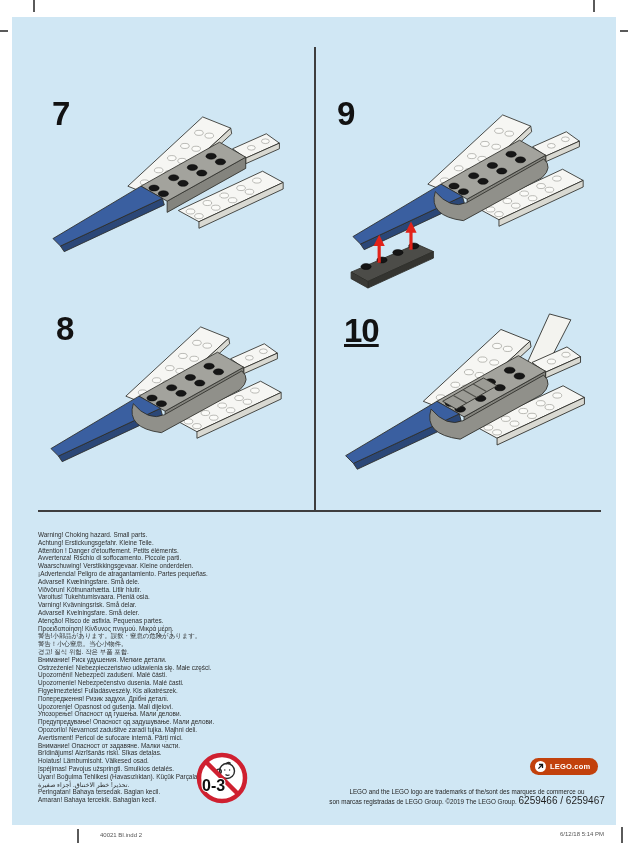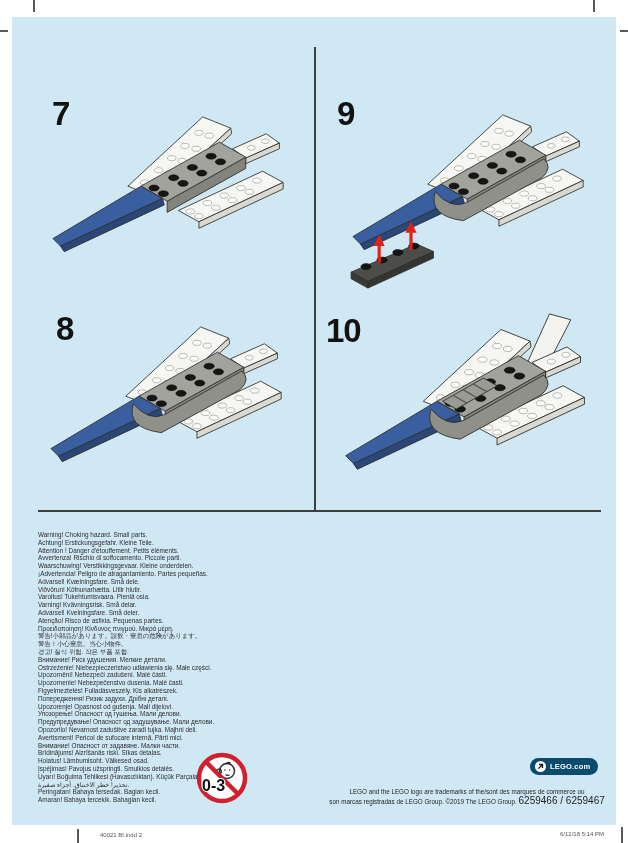--- a/index.html
+++ b/index.html
@@ -11,31 +11,31 @@
   .crop{position:absolute;background:#5a5a5a;}
   .crop.tl{left:33px;top:0;width:1.5px;height:12px;}
   .crop.tr{left:593px;top:0;width:1.5px;height:12px;}
   .crop.lh{left:0;top:30px;width:8px;height:1.5px;}
   .crop.rh{left:620px;top:30px;width:8px;height:1.5px;}
   .crop.bl{left:77px;top:829px;width:1.5px;height:14px;}
   .crop.br{left:621px;top:827px;width:1.5px;height:16px;}
   .vdiv{position:absolute;left:314px;top:47px;width:1.5px;height:464px;background:#3e3e3e;}
   .hdiv{position:absolute;left:38px;top:510px;width:563px;height:1.5px;background:#3e3e3e;}
   .step-number{position:absolute;font-weight:bold;font-size:33px;line-height:1;color:#121212;letter-spacing:-1px;}
-  .n7{left:52px;top:97px;} .n9{left:337px;top:97px;} .n8{left:56px;top:312px;} .n10{left:326px;top:314px;}
+  .n7{left:52px;top:97px;} .n9{left:337px;top:97px;} .n8{left:56px;top:312px;} .n10{left:344px;top:314px;text-decoration:underline;}
   .plane-svg{position:absolute;}
   .p7{left:38px;top:100px;width:262px;height:192px;}
   .p9{left:338px;top:98px;width:262px;height:192px;}
   .p8{left:36px;top:310px;width:262px;height:192px;}
   .p10{left:330px;top:312px;width:272px;height:199px;}
   .warnings{position:absolute;left:38px;top:531px;font-size:6.4px;line-height:7.8px;color:#2e2e2e;white-space:nowrap;}
   .hazard{position:absolute;left:196px;top:752px;width:52px;height:52px;}
   .hazard-label{position:absolute;left:6px;top:25px;font-size:16px;font-weight:bold;color:#101010;
     text-shadow:-1px 0 #fff,1px 0 #fff,0 -1px #fff,0 1px #fff,-1px -1px #fff,1px 1px #fff;}
-  .badge{position:absolute;left:530px;top:758px;width:68px;height:17px;background:#0c4a6e;border-radius:9px;
+  .badge{position:absolute;left:530px;top:758px;width:68px;height:17px;background:#c2410c;border-radius:9px;
     display:flex;align-items:center;padding:0 5px;box-sizing:border-box;gap:4px;}
   .badge-text{color:#ffffff;font-size:7.5px;font-weight:bold;letter-spacing:.2px;}
   .legal{position:absolute;left:322px;top:787px;width:290px;text-align:center;font-size:6.3px;line-height:9px;color:#1f1f1f;}
   .legal .nums{font-size:10px;}
   .print-note{position:absolute;left:100px;top:832px;font-size:6px;color:#555;}
   .print-time{position:absolute;left:560px;top:831px;font-size:6px;color:#555;}
 </style>
 </head>
 <body>
 

